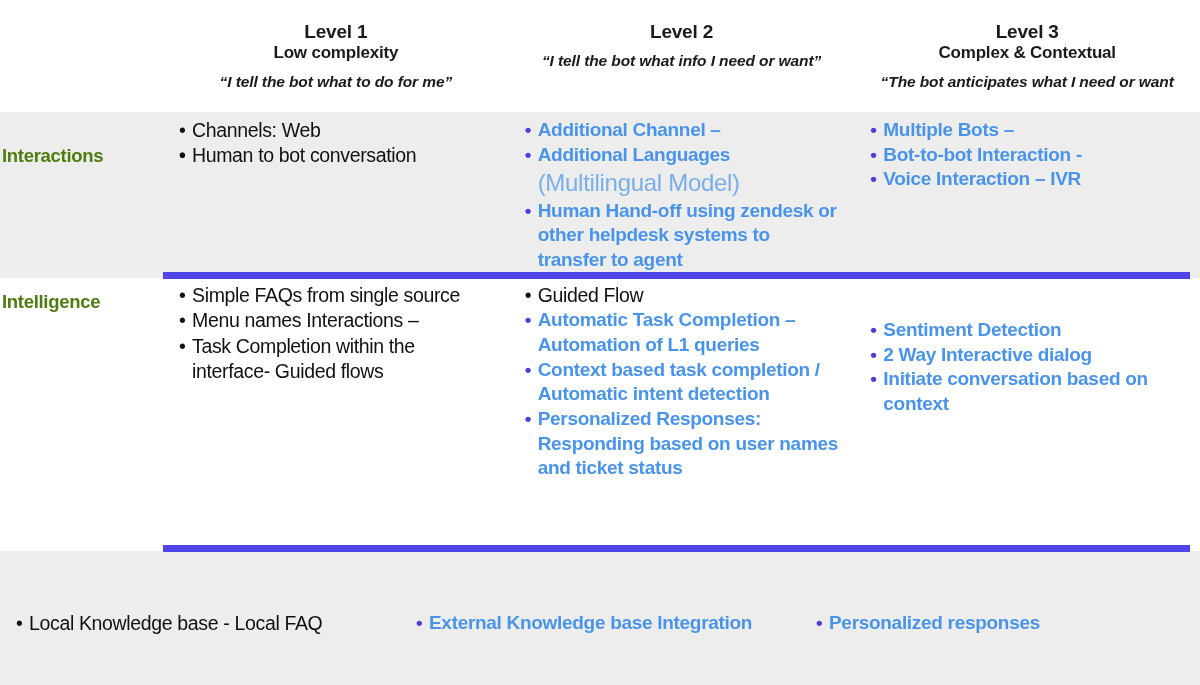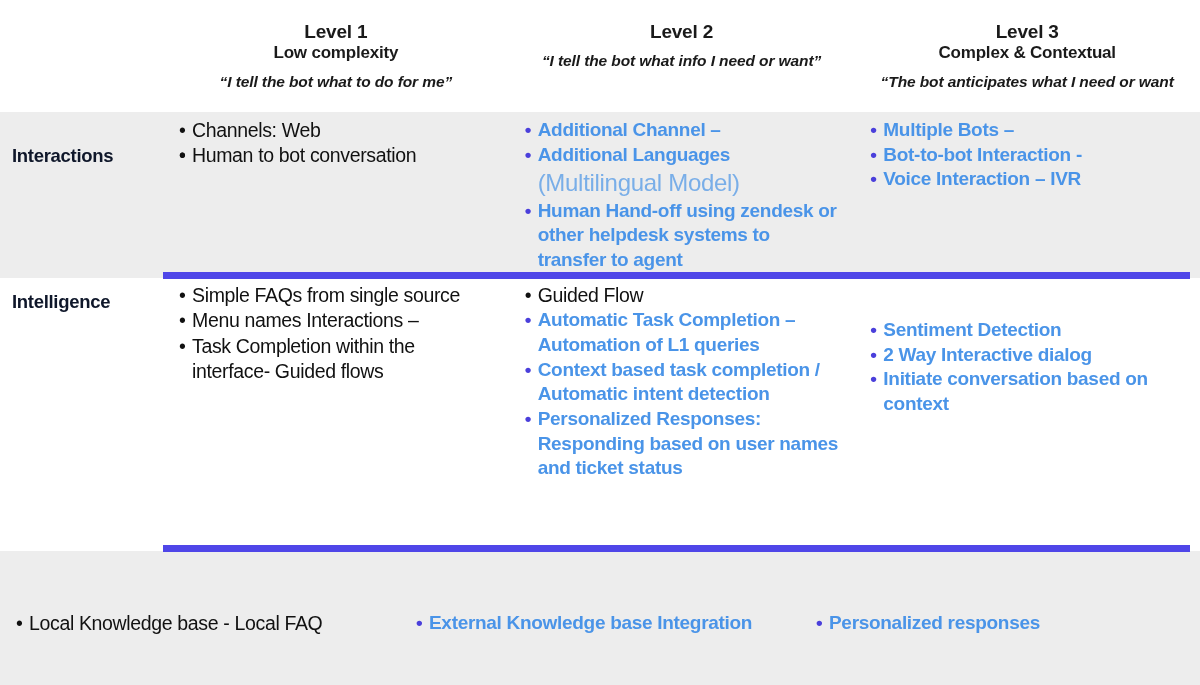--- a/index.html
+++ b/index.html
@@ -86,22 +86,22 @@
   }
   .row-interactions { top: 112px; height: 166px; }
   .row-intelligence { top: 266px; height: 262px; }
   .row-integrations { top: 551px; height: 134px; }
 
   .rowlabel {
     width: 163px;
     flex: 0 0 163px;
     font-size: 18.5px;
     font-weight: bold;
-    color: #0f172a;
-    padding-left: 12px;
+    color: #4d7c0f;
+    padding-left: 2px;
     letter-spacing: -0.3px;
   }
   .rowlabel.lbl-interactions { padding-top: 33px; }
   .rowlabel.lbl-intelligence { padding-top: 25px; }
   .rowlabel.lbl-integrations { padding-top: 30px; }
 
   .col {
     flex: 1 1 0;
     padding: 0 12px 0 16px;
   }

